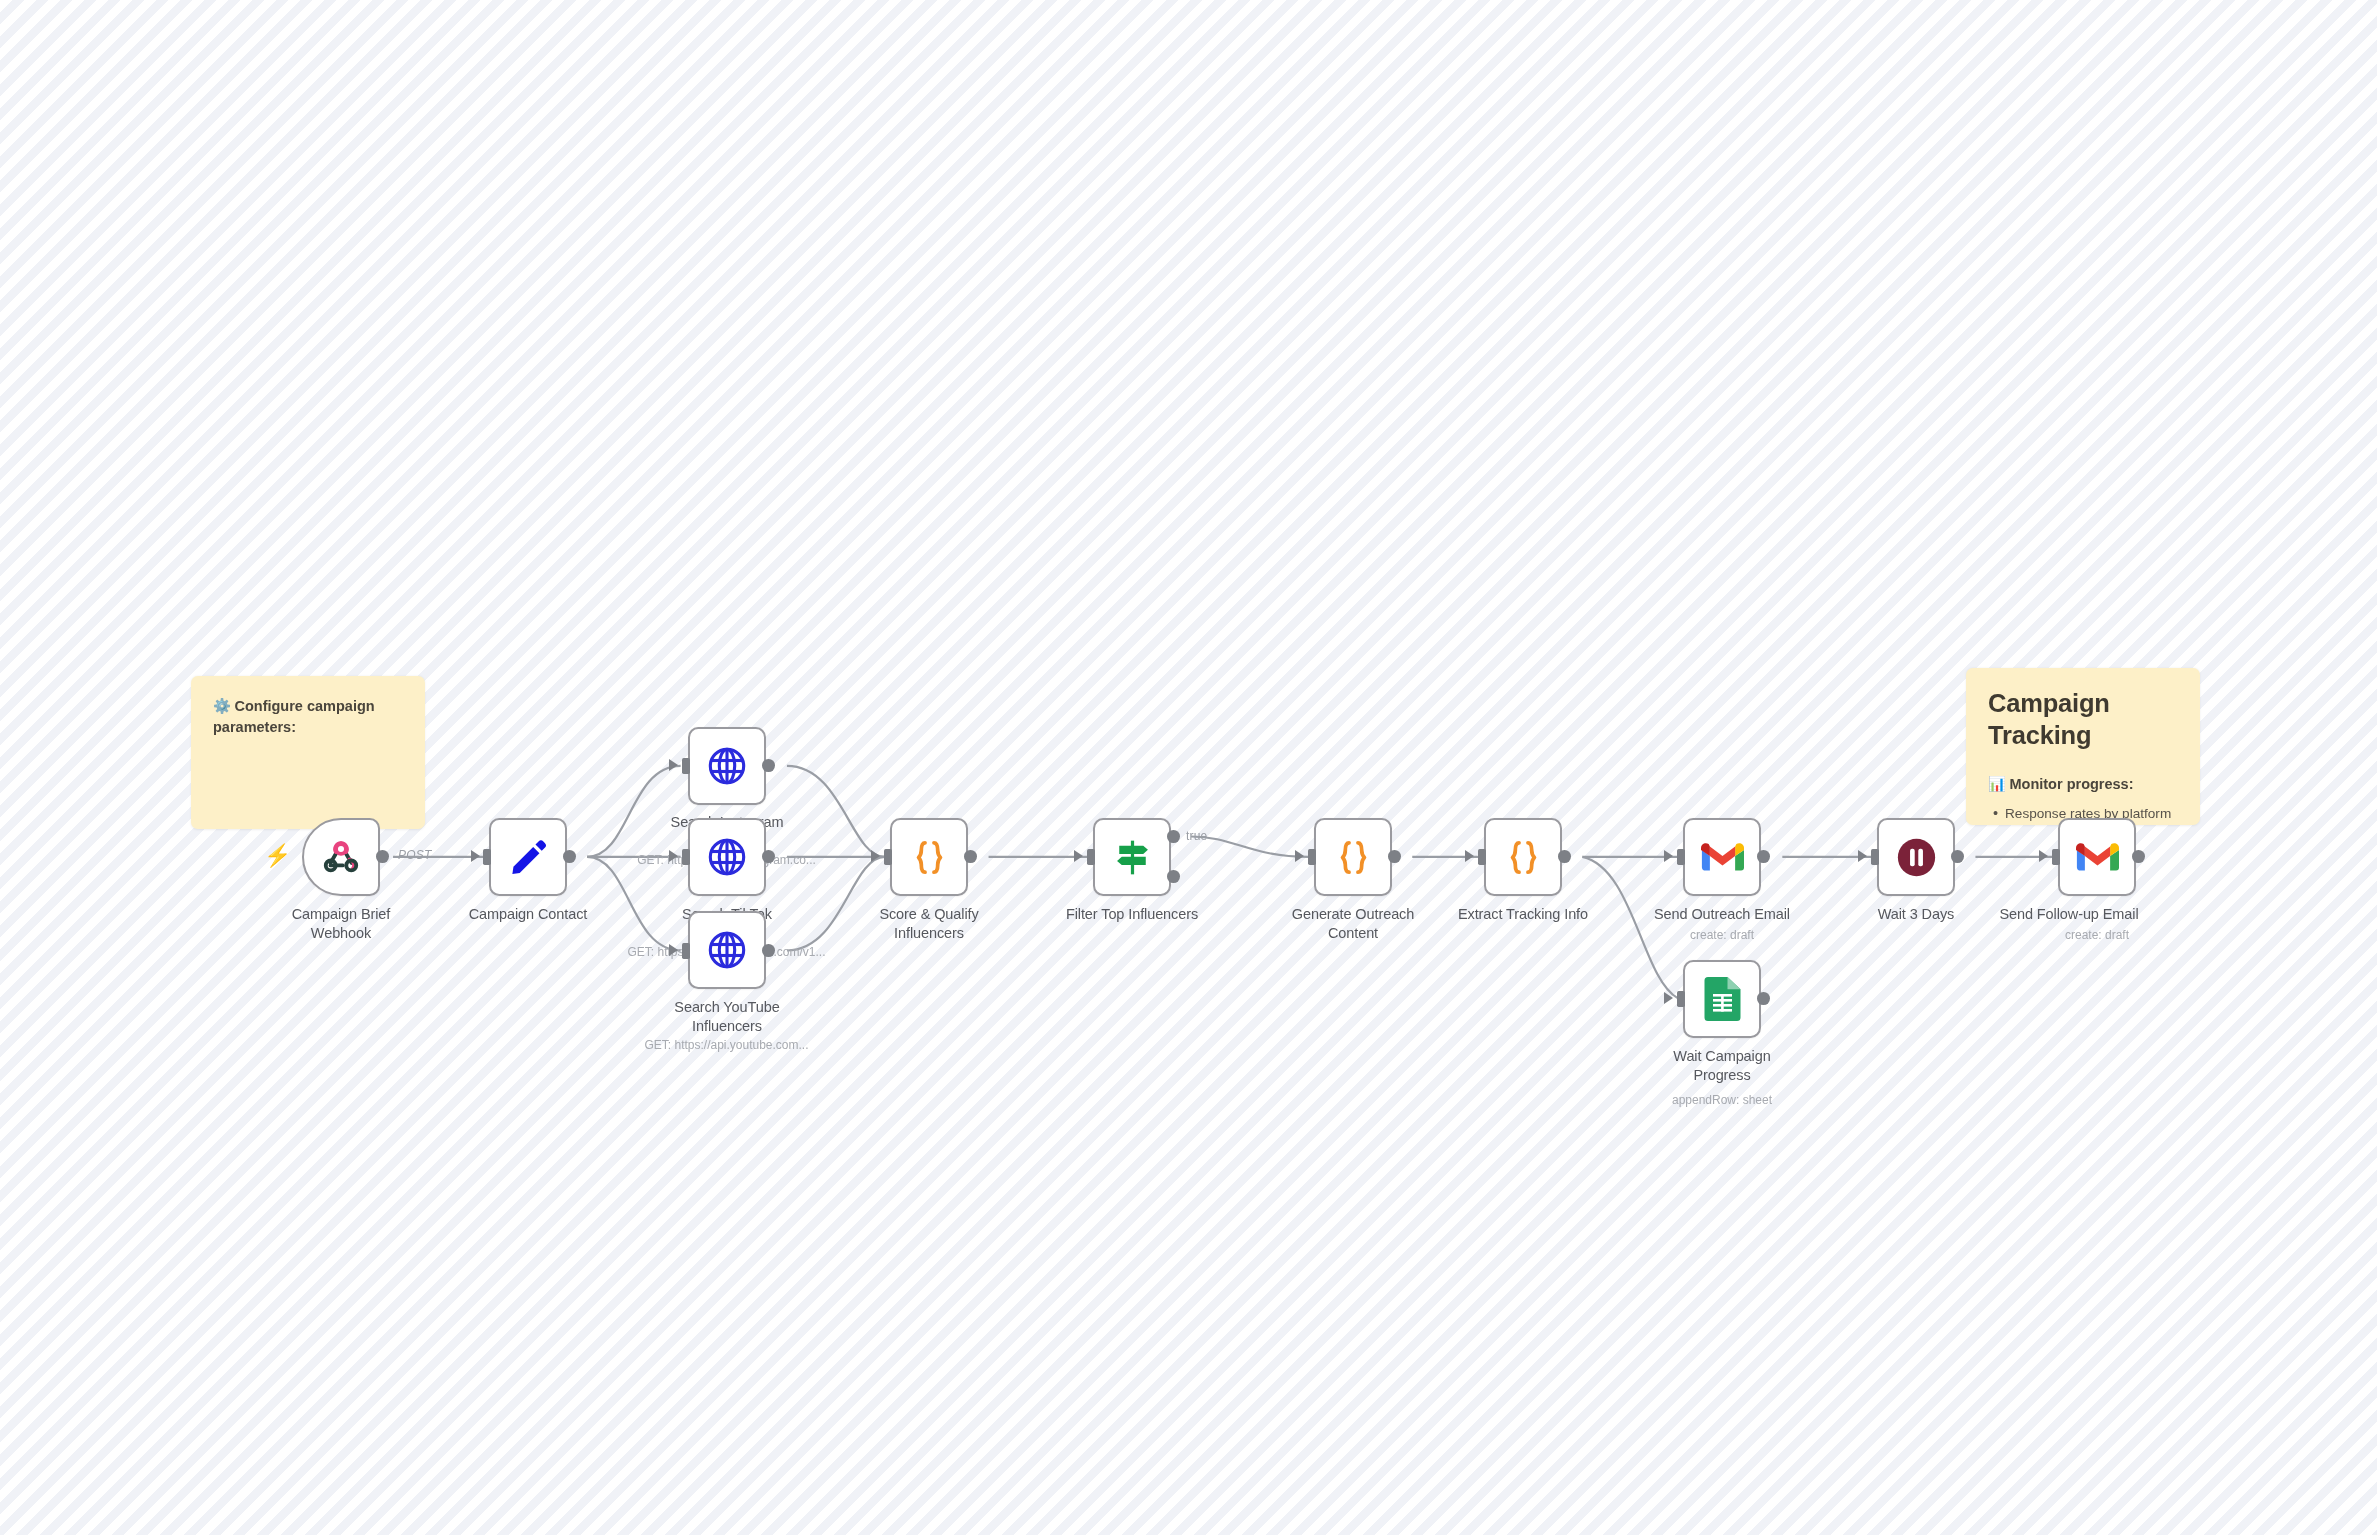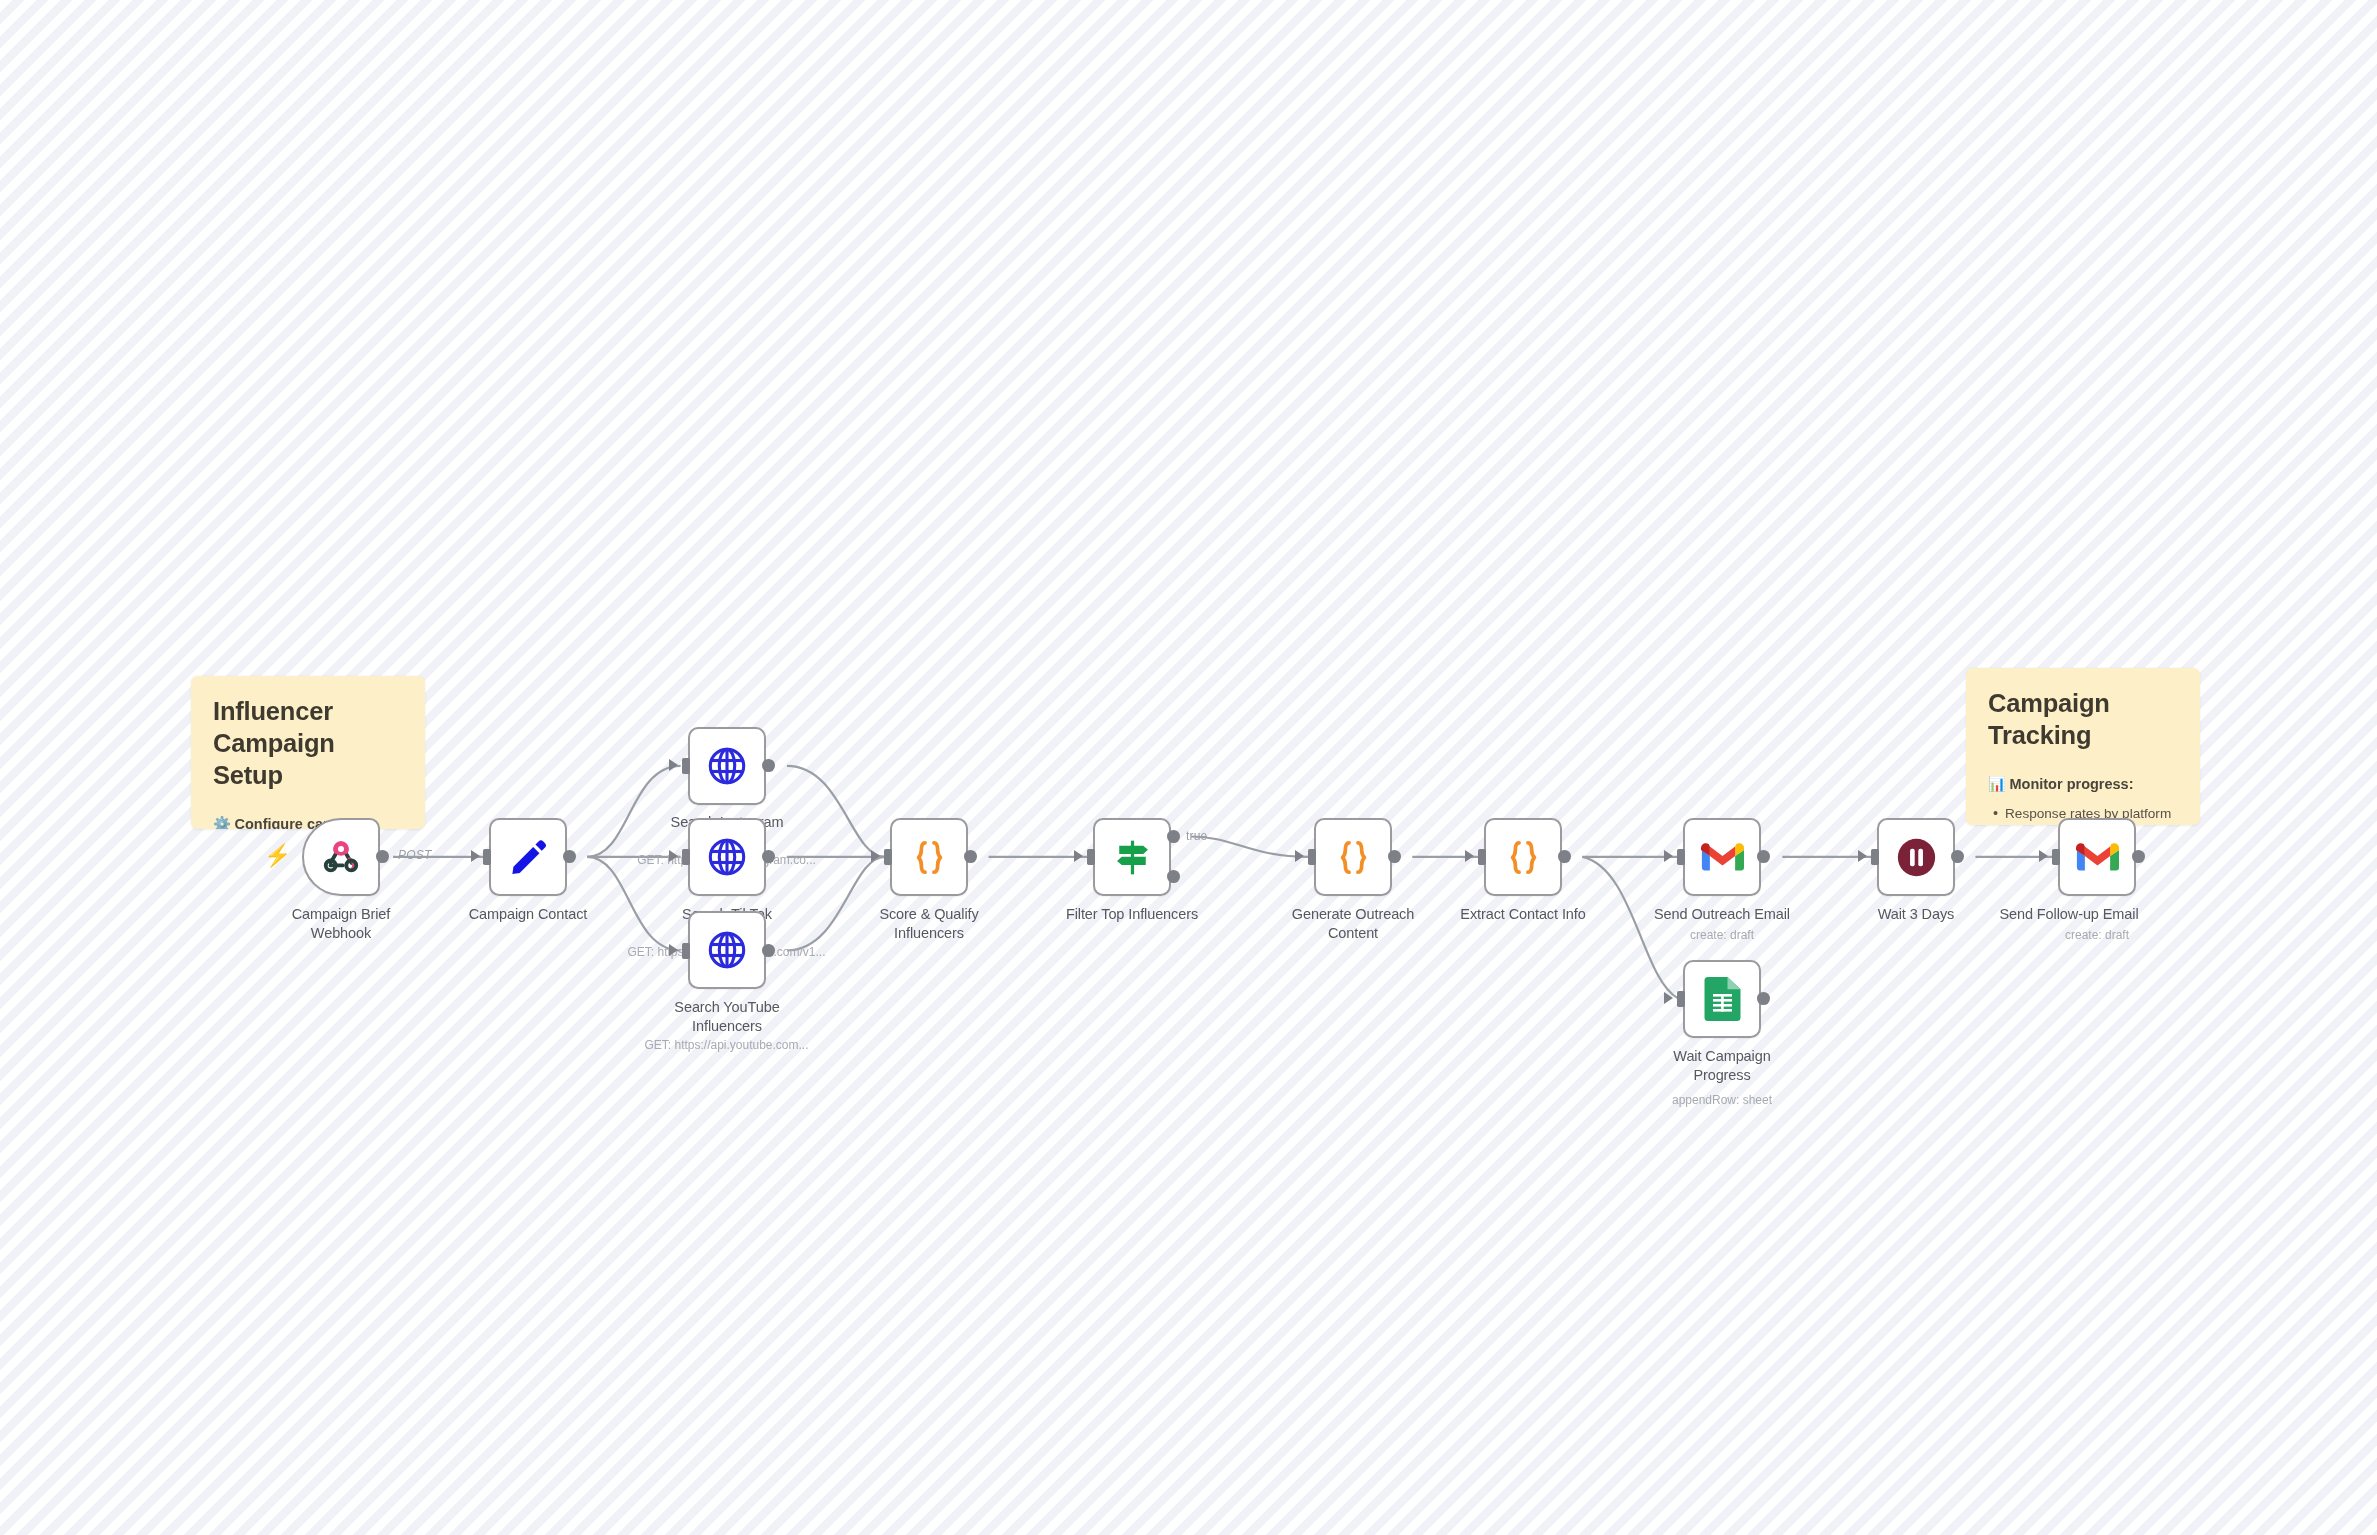--- a/index.html
+++ b/index.html
@@ -185,22 +185,20 @@
 
       <path d="M 1860 1007 C 1920 1020, 1930 1150, 1972 1173"></path>
 
       <path d="M 2095 1007 L 2200 1007"></path>
 
       <path d="M 2322 1007 L 2412 1007"></path>
     </g>
   </svg>
 
   <div class="sticky" style="left:191px; top:676px; width:234px; height:153px;">
-    <div class="sticky-title">Influencer
-Campaign Setup</div>
     <div class="sticky-sub">
       <span class="sticky-emoji">⚙️</span><span>Configure campaign parameters:</span>
     </div>
 
   </div>
 
   <div class="sticky" style="left:1966px; top:668px; width:234px; height:157px;">
     <div class="sticky-title">Campaign
 Tracking</div>
     <div class="sticky-sub">
@@ -348,21 +346,21 @@
     <svg width="43" height="43" viewBox="0 0 24 24">
       <g fill="none" stroke="#f29027" stroke-width="2.1" stroke-linecap="round" stroke-linejoin="round">
         <path d="M9.5 3.8 C7.4 3.8 7.4 6.4 7.4 8.2 C7.4 10.4 5.9 12 5.9 12 C5.9 12 7.4 13.6 7.4 15.8 C7.4 17.6 7.4 20.2 9.5 20.2"></path>
         <path d="M14.5 3.8 C16.6 3.8 16.6 6.4 16.6 8.2 C16.6 10.4 18.1 12 18.1 12 C18.1 12 16.6 13.6 16.6 15.8 C16.6 17.6 16.6 20.2 14.5 20.2"></path>
       </g>
     </svg>
   </div>
   <div class="port-in" style="left:1478px; top:849px;"></div>
   <div class="arrow-in" style="left:1465px; top:850px;"></div>
   <div class="port-out" style="left:1558px; top:850px;"></div>
-  <div class="node-label" style="left:1438px; top:905px; width:170px;">Extract Contact Info</div>
+  <div class="node-label" style="left:1438px; top:905px; width:170px;">Extract Tracking Info</div>
 
   <div class="node" style="left:1683px; top:818px;">
     <svg width="43" height="34" viewBox="0 0 48 36">
       <path d="M3.3 33 h6.6 V16.9 L1 10.2 v19.5 A3.3 3.3 0 0 0 3.3 33 z" fill="#4285f4"></path>
       <path d="M38.1 33 h6.6 a3.3 3.3 0 0 0 3.3-3.3 V10.2 l-9.9 6.7 z" fill="#34a853"></path>
       <path d="M38.1 6.3 v10.6 L48 10.2 V7.9 c0-4.4-5-6.9-8.5-4.3 z" fill="#fbbc04"></path>
       <path d="M9.9 16.9 V6.3 L24 16.9 l14.1-10.6 v10.6 L24 27.5 z" fill="#ea4335"></path>
       <path d="M0 7.9 v2.3 l9.9 6.7 V6.3 L8.5 3.6 C5 1 0 3.5 0 7.9 z" fill="#c5221f"></path>
     </svg>
   </div>

